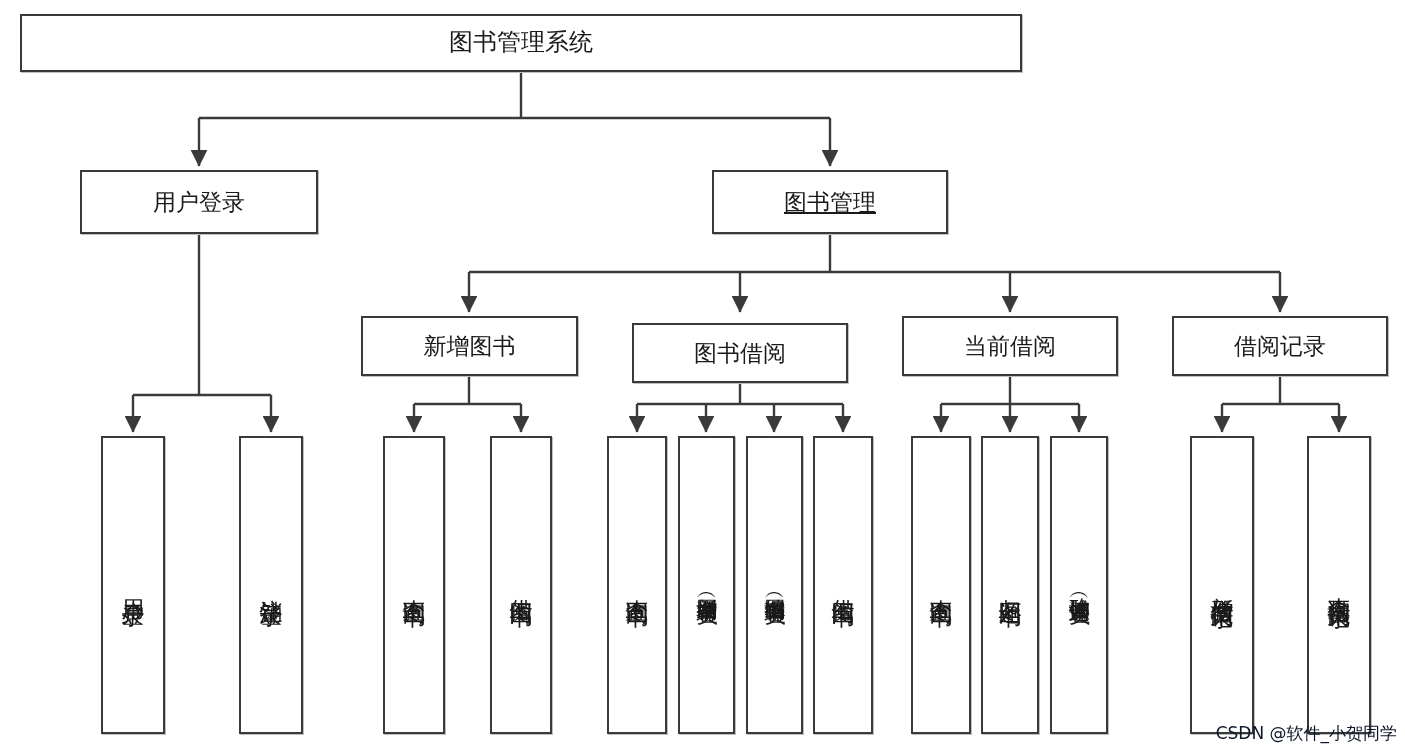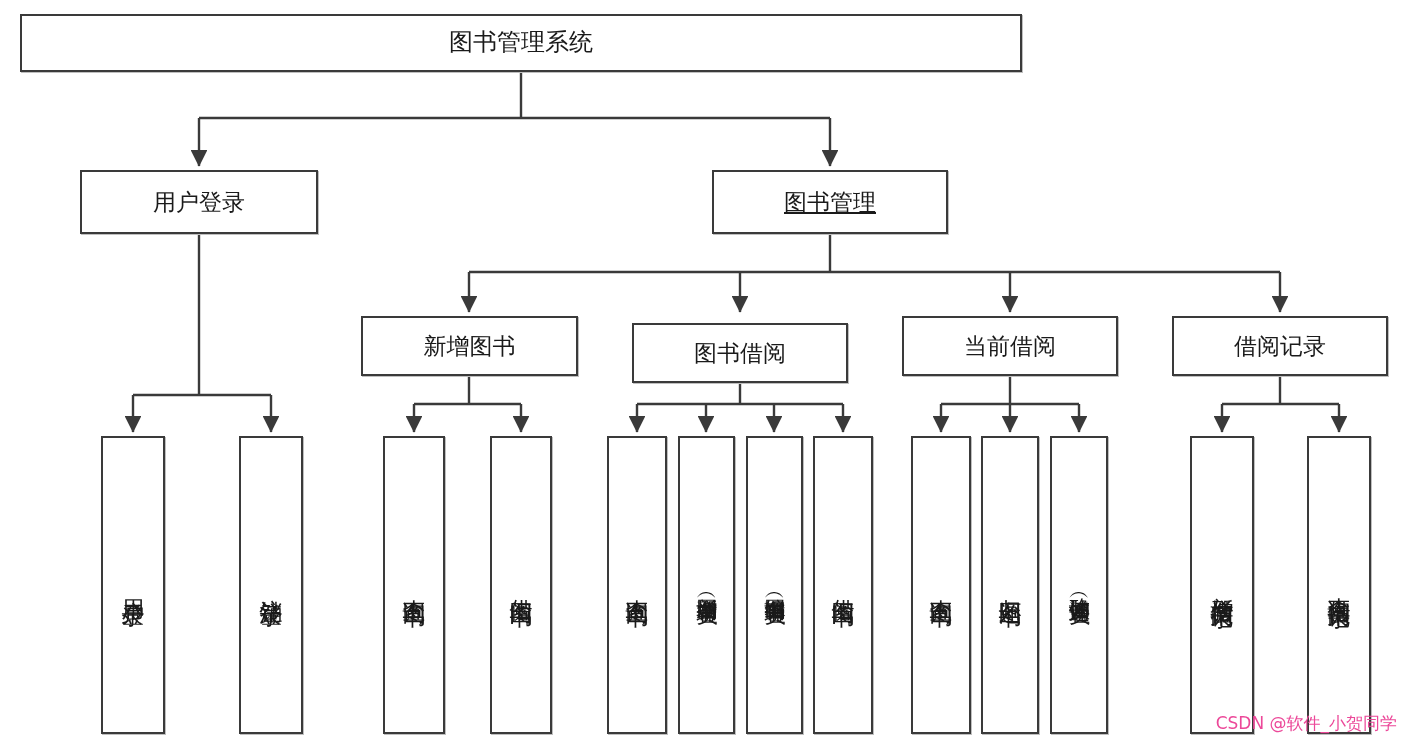--- a/index.html
+++ b/index.html
@@ -59,23 +59,23 @@
     line-height: 1;
     white-space: nowrap;
   }
   .node.vert.narrow .label {
     font-size: 21px;
     letter-spacing: 1px;
   }
   #watermark {
     position: absolute;
     right: 8px;
-    bottom: 12px;
+    bottom: 2px;
     font-size: 17px;
-    color: #ec4899;
+    color: #0f172a;
     white-space: nowrap;
     pointer-events: none;
   }
 </style>
 </head>
 <body>
 
 <div id="canvas">
 
   <svg id="edges" viewBox="0 0 1405 747" xmlns="http://www.w3.org/2000/svg">

